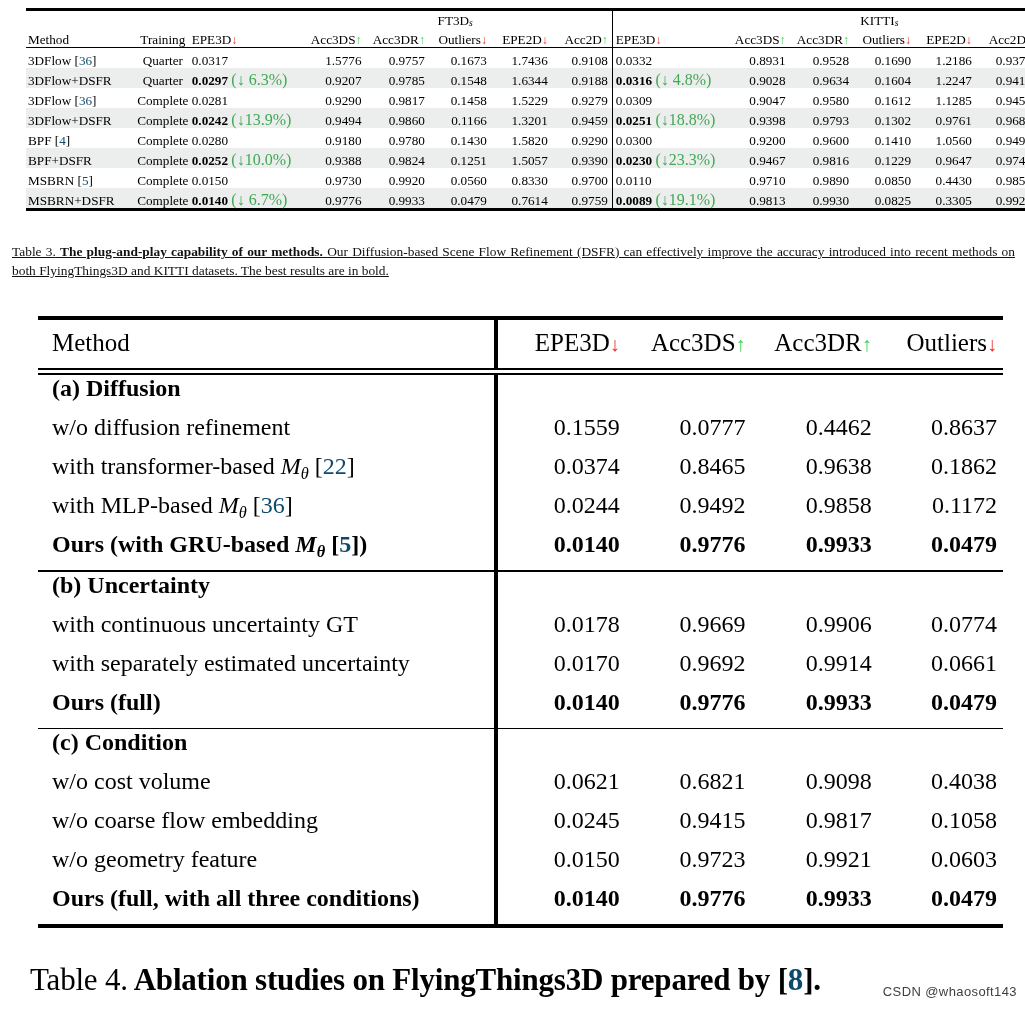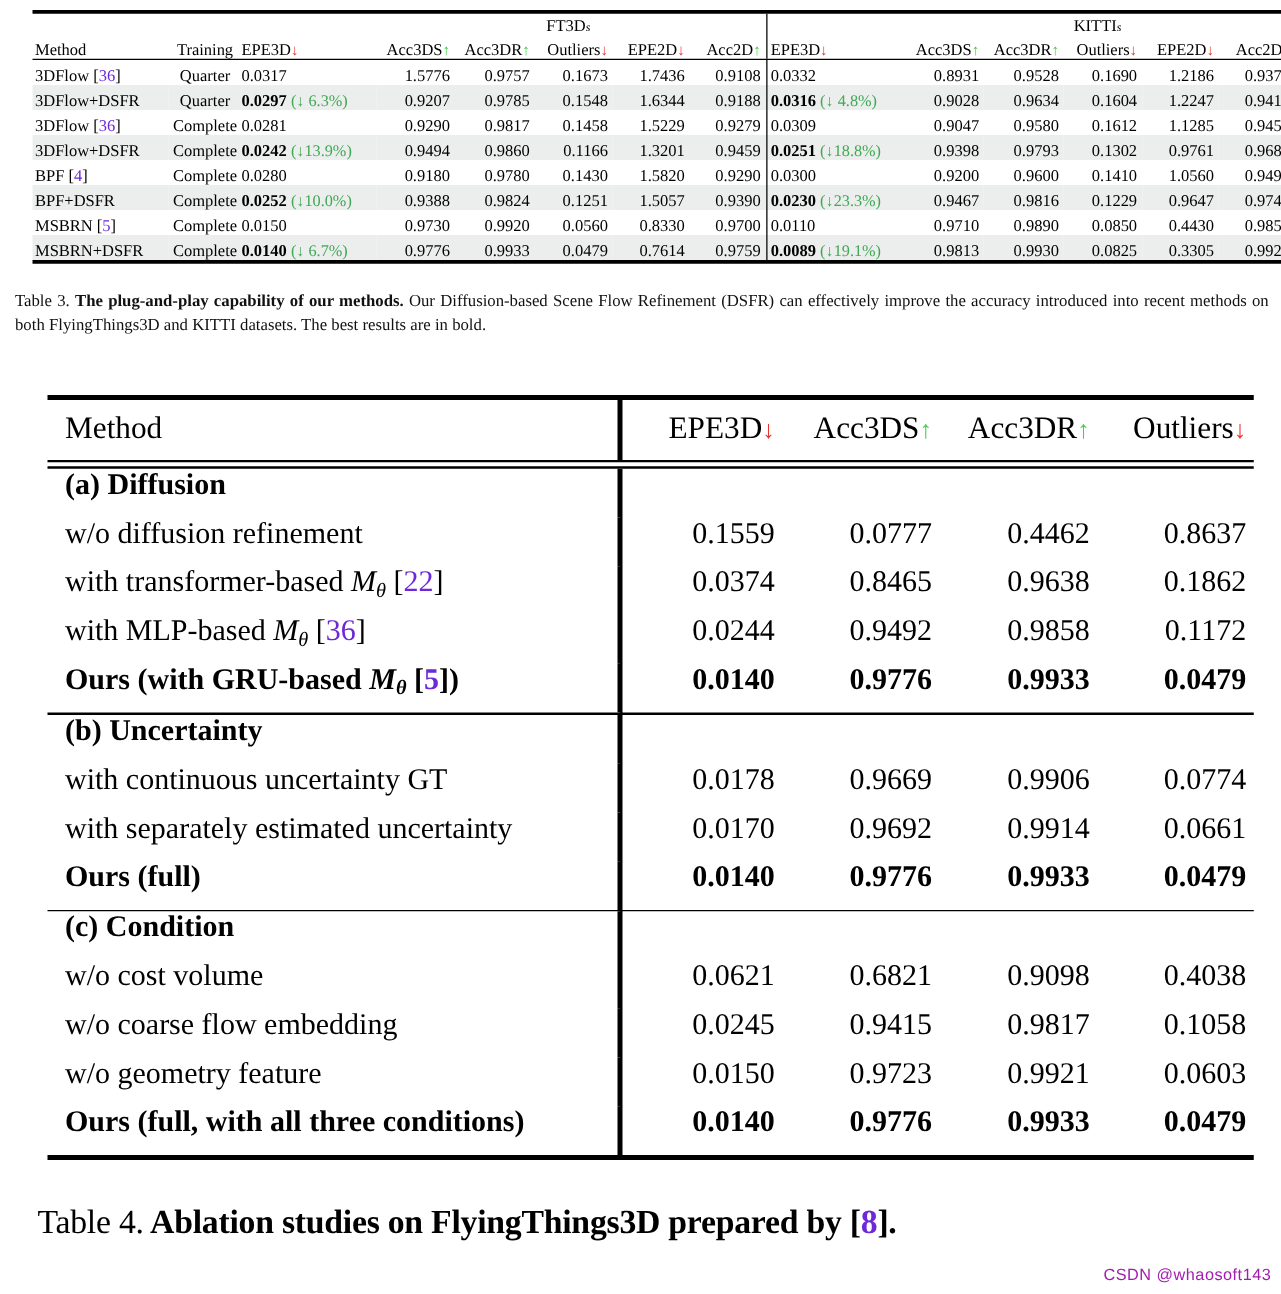--- a/index.html
+++ b/index.html
@@ -56,22 +56,22 @@
   .t3 .c-train   { text-align: center;  width: 62px; }
   .t3 .c-epe     { text-align: left;  width: 118px; }
   .t3 .c-num     { text-align: right; padding-right: 4px; }
   .t3 .c-num-w   { width: 64px; }
 
   .t3 .vbar { border-left: 1.3px solid #000; padding-left: 3px !important; }
 
   .t3 td.body { height: 20px; }
   .row-shade td { background: #eceded; margin-top: 30px; }
   .bold { font-weight: bold; }
-  .cite { color: #6d28d9; }
-  .delta { color: #3fa953; font-size: 13px; text-align: center; }
+  .cite { color: #0c4a6e; }
+  .delta { color: #3fa953; font-size: 16px; text-align: center; }
   .sub { font-size: 9.5px; vertical-align: bottom; font-style: italic; }
 
   .arrow-dn { color: #e8342b; font-weight: bold; font-size: 12px; }
   .arrow-up { color: #45d14f; font-weight: bold; font-size: 12px; }
 
   
   .caption {
     position: absolute;
     font-size: 13.4px;
     line-height: 1.42;
@@ -120,33 +120,33 @@
   .dbl-l2 { border-left: 2.2px solid #000; padding-left: 5px !important; }
 
   .mtheta { font-style: italic; font-family: "Liberation Serif", serif; }
   .mtheta .thsub { font-size: 0.68em; vertical-align: -0.28em; font-style: italic; }
 
   .t4cap {
     position: absolute;
     left: 30px;
     top: 962px;
     width: 985px;
-    font-size: 27px;
+    font-size: 31px;
     font-weight: bold;
     letter-spacing: -0.2px;
     white-space: nowrap;
   }
   .t4cap .reg { font-weight: normal; }
 
   .watermark {
     position: absolute;
     right: 8px;
-    top: 1012px;
+    top: 984px;
     font-size: 13px;
-    color: #a21caf;
+    color: #404040;
     font-family: "Liberation Sans", sans-serif;
     letter-spacing: 0.4px;
     text-align: center;
   }
 </style>
 </head>
 <body>
 
 <div class="page">
 
@@ -309,21 +309,21 @@
             <td class="body c-num c-num-w bold">0.9930</td>
             <td class="body c-num c-num-w bold">0.0825</td>
             <td class="body c-num c-num-w bold">0.3305</td>
             <td class="body c-num c-num-w bold">0.9925</td>
           </tr>
         </tbody>
     </table>
     <div class="rule-bot-t3"></div>
   </div>
 
-  <div class="caption" style="left:12px; top:231px; width:1003px;">
+  <div class="caption" style="left:12px; top:242px; width:1003px;text-decoration:underline;">
     <span>Table 3.</span>
     <span class="lead">The plug-and-play capability of our methods.</span>
     <span>Our Diffusion-based Scene Flow Refinement (DSFR) can effectively improve the accuracy introduced into recent methods on both FlyingThings3D and KITTI datasets. The best results are in bold.</span>
   </div>
 
   <div class="t4-wrap">
     <div class="rule-t4-top"></div>
     <table class="t4">
       <tbody id="t4-body">
           <tr class="hdr">

